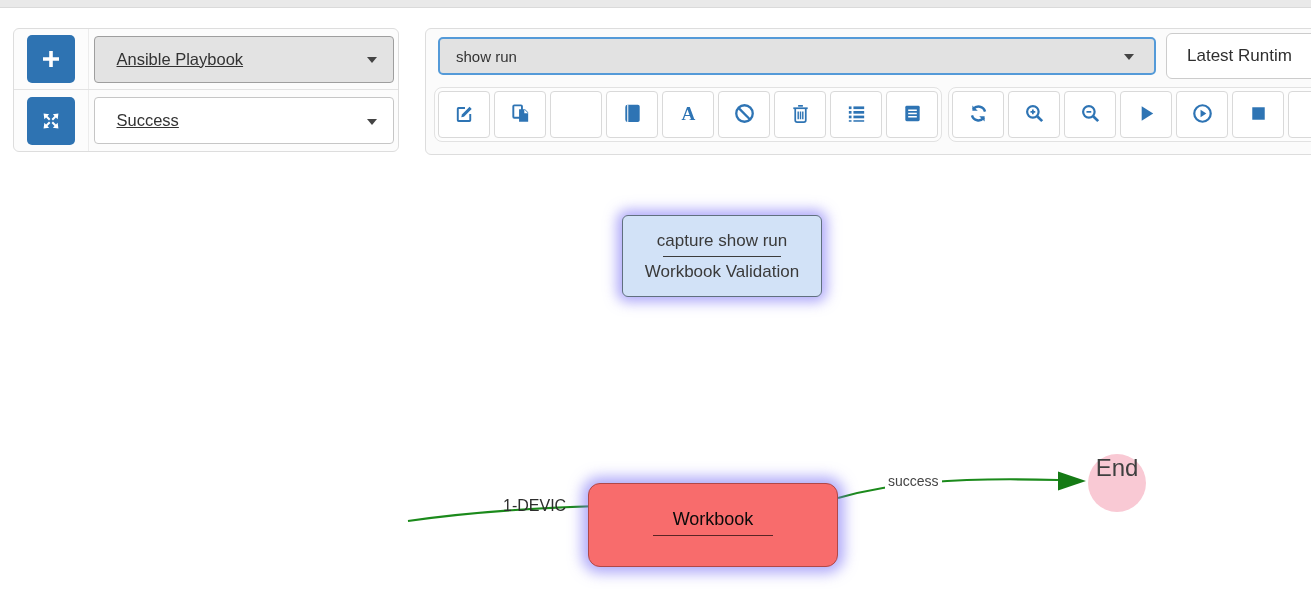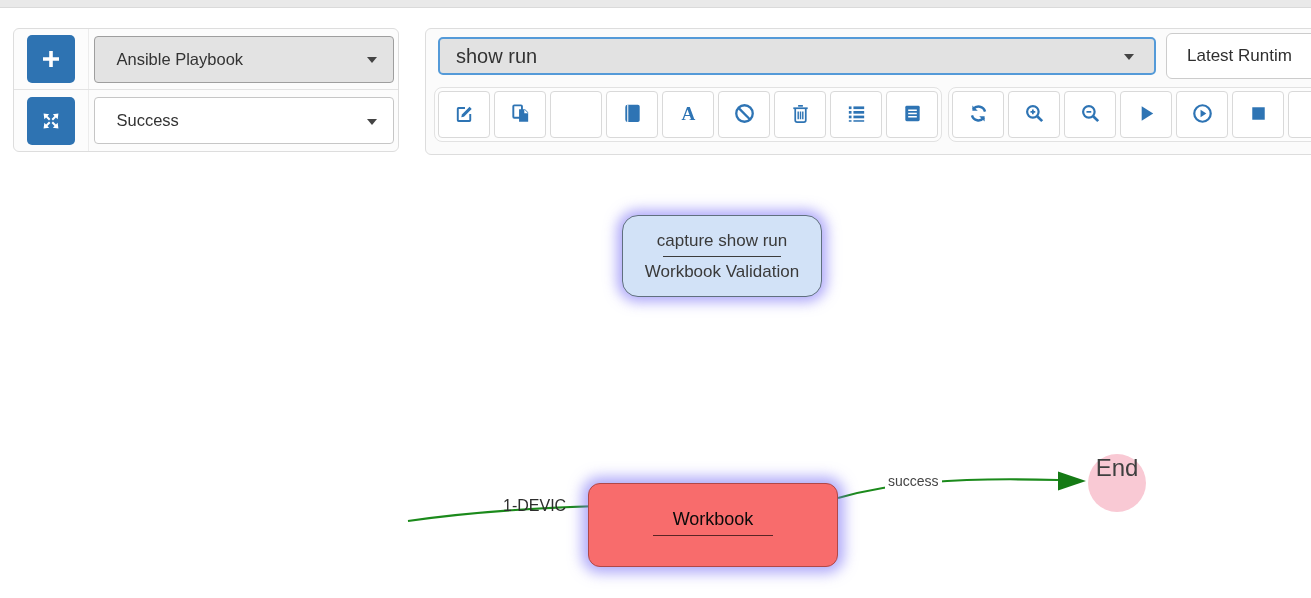--- a/index.html
+++ b/index.html
@@ -32,27 +32,27 @@
   .lp-sel-cell{flex:1;display:flex;align-items:center;justify-content:center;height:100%;}
 
   .select{position:relative;display:flex;align-items:center;height:47px;
     border-radius:4px;font-size:16.5px;color:#333;cursor:pointer;}
   .select .val{padding-left:22px;}
   .caret{position:absolute;right:16px;top:50%;margin-top:-2px;width:0;height:0;
     border-left:5.5px solid transparent;border-right:5.5px solid transparent;
     border-top:6px solid #444;}
   .sel-grey{background:#e3e3e3;border:1px solid #9e9e9e;}
   .sel-white{background:#fff;border:1px solid #c6c6c6;}
-  .lp-select{width:300px;}
+  .lp-select{width:300px;text-decoration:underline;}
 
   
   .toolbar-panel{position:absolute;left:425px;top:28px;width:915px;height:127px;
     background:#fbfbfb;border:1px solid #ddd;border-radius:6px;}
   .task-select{position:absolute;left:12px;top:8px;width:718px;height:38px;
-    background:#e2e2e2;border:2px solid #549ad8;border-radius:5px;font-size:20px;}
+    background:#e2e2e2;border:2px solid #549ad8;border-radius:5px;font-size:15px;}
   .task-select .val{padding-left:16px;}
   .task-select .caret{right:20px;}
   .runtime-box{position:absolute;left:740px;top:4px;width:230px;height:46px;
     background:#fff;border:1px solid #ccc;border-radius:6px;display:flex;align-items:center;
     font-size:17px;color:#2f2f2f;cursor:pointer;}
   .runtime-box .val{padding-left:20px;white-space:nowrap;text-align:center;}
 
   .btn-row{position:absolute;left:8px;top:58px;display:flex;gap:6px;}
   .btn-group{display:flex;gap:4px;border:1px solid #e2e2e2;border-radius:8px;
     padding:3px;background:#fdfdfd;}
@@ -63,21 +63,21 @@
   
   .edges{position:absolute;left:0;top:0;width:1311px;height:598px;z-index:1;pointer-events:none;}
   .edge-label{position:absolute;z-index:2;white-space:nowrap;}
   .lbl-device{left:503px;top:497px;font-size:16px;font-weight:normal;color:#2d2d2d;}
   .lbl-success{left:885px;top:473px;font-size:14px;color:#454545;background:#fff;padding:0 3px;}
 
   .node{position:absolute;z-index:3;display:flex;flex-direction:column;align-items:center;
     justify-content:center;text-align:center;cursor:pointer;}
   .node .divider{border:none;border-top:1px solid #3c3c3c;width:118px;margin:5px auto;}
   .task-node{left:622px;top:215px;width:200px;height:82px;background:var(--node-blue);
-    border:1px solid #60707f;border-radius:16px;box-shadow:0 0 13px 5px var(--glow);
+    border:1px solid #60707f;border-radius:6px;box-shadow:0 0 13px 5px var(--glow);
     font-size:17px;color:#3a3a3a;}
   .workbook-node{left:588px;top:483px;width:250px;height:84px;background:var(--node-red);
     border:1px solid #b04848;border-radius:12px;box-shadow:0 0 14px 6px var(--glow);}
   .workbook-node .title{font-size:18px;font-weight:normal;color:#0a0a0a;}
   .workbook-node .divider{border-top:1px solid #5a2525;width:120px;}
   .workbook-node .subtitle{font-size:17px;color:#474747;}
 
   .circle{position:absolute;z-index:3;border-radius:50%;background:var(--node-pink);
     display:flex;align-items:flex-start;justify-content:center;font-size:24px;color:#3f3f3f;
     cursor:pointer;}

